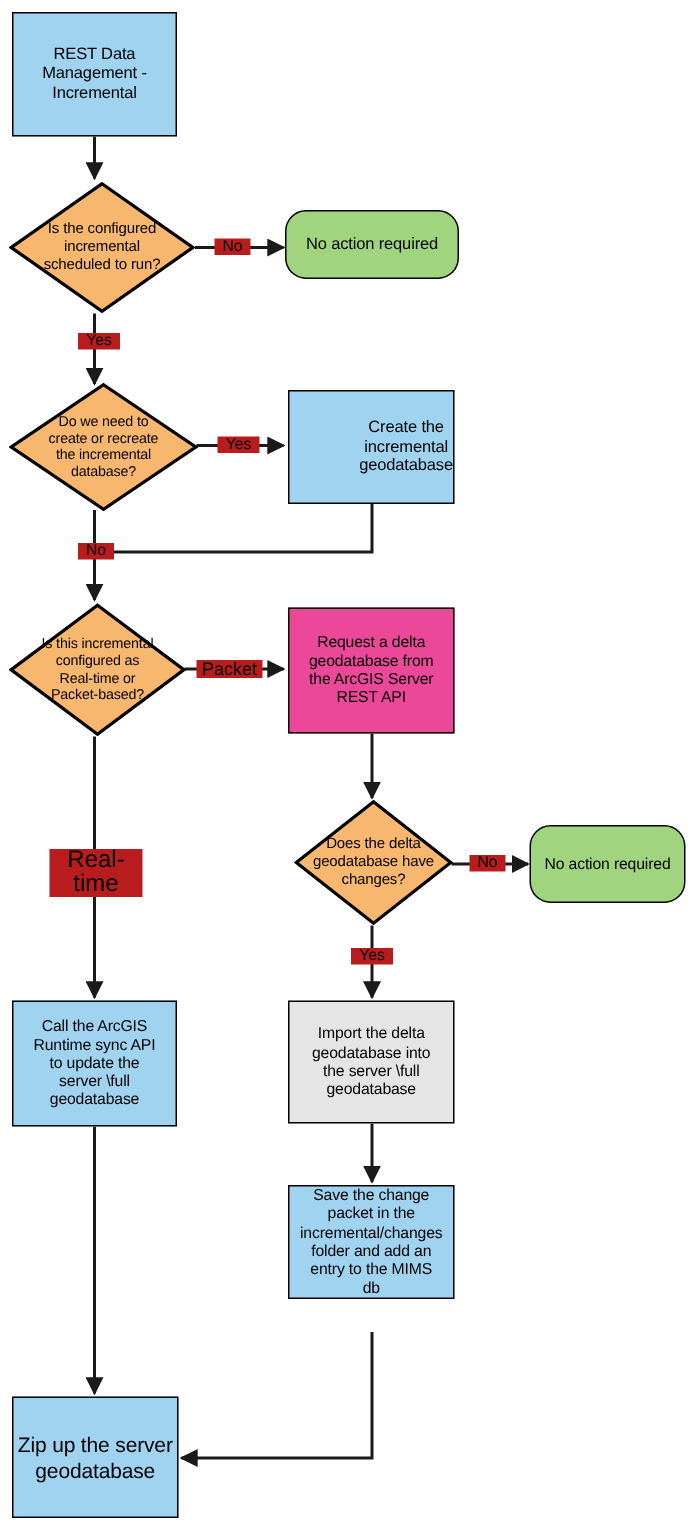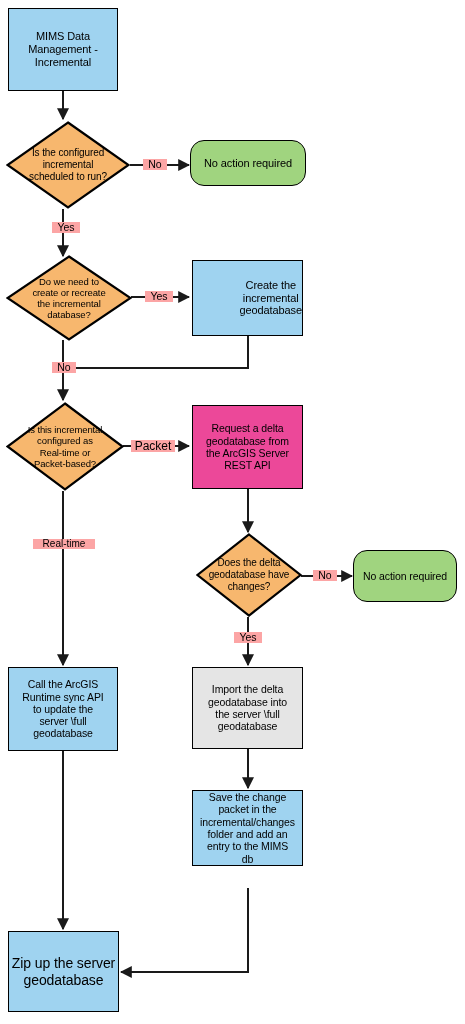--- a/index.html
+++ b/index.html
@@ -58,21 +58,21 @@
     align-items: center;
     justify-content: center;
     text-align: center;
     color: #000000;
     line-height: 1.17;
     white-space: pre-line;
     letter-spacing: -0.1px;
   }
   .edge-label {
     position: absolute;
-    background: #fca5a5;
+    background: #b91c1c;
     color: #000000;
     text-align: center;
     line-height: 1;
     padding: 0 1px;
   }
 </style>
 </head>
 <body>
 
 <svg id="canvas" viewBox="0 0 465 1024" xmlns="http://www.w3.org/2000/svg">
@@ -107,21 +107,21 @@
 
     <path d="M 248 749 L 248 788"></path>
 
     <path d="M 63 751 L 63 929"></path>
 
     <path d="M 248 888 L 248 972 L 121 972"></path>
   </g>
 </svg>
 
 <div class="node process" style="left:8px; top:8px; width:110px; height:83px; background:#9FD3F0; font-size:11px;">
-  <span>MIMS Data
+  <span>REST Data
 Management -
 Incremental</span>
 </div>
 
 <div class="diamond-wrap" style="left:6px; top:121px; width:124px; height:88px;">
   <svg class="diamond-shape" viewBox="0 0 124 88" preserveAspectRatio="none">
     <polygon points="62,1.5 122.5,44 62,86.5 1.5,44" fill="#F7B76E" stroke="#000000" stroke-width="2.2"></polygon>
   </svg>
   <div class="diamond-label" style="font-size:10px;">
     <span>Is the configured
@@ -228,21 +228,21 @@
 </div>
 
 <div class="edge-label" style="left:52px; top:362px; width:22px; font-size:10.5px;">
   <span>No</span>
 </div>
 
 <div class="edge-label" style="left:131px; top:440px; width:42px; font-size:12px;">
   <span>Packet</span>
 </div>
 
-<div class="edge-label" style="left:33px; top:539px; width:60px; font-size:10px;">
+<div class="edge-label" style="left:33px; top:566px; width:60px; font-size:16px;">
   <span>Real-time</span>
 </div>
 
 <div class="edge-label" style="left:313px; top:570px; width:22px; font-size:10.5px;">
   <span>No</span>
 </div>
 
 <div class="edge-label" style="left:234px; top:632px; width:26px; font-size:10.5px;">
   <span>Yes</span>
 </div>

